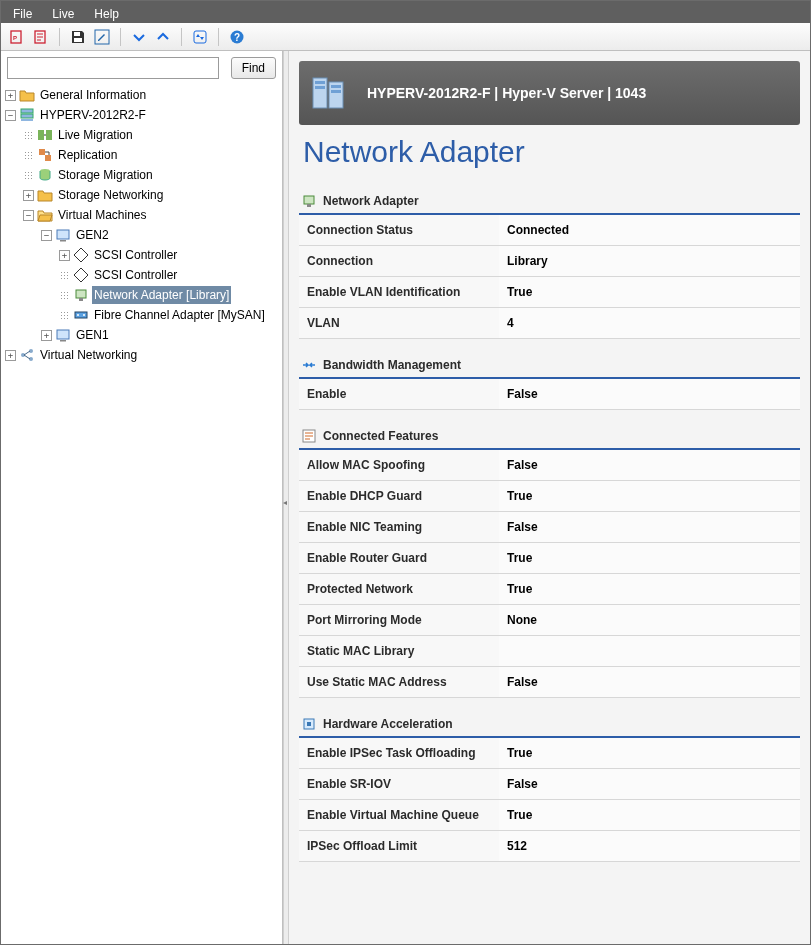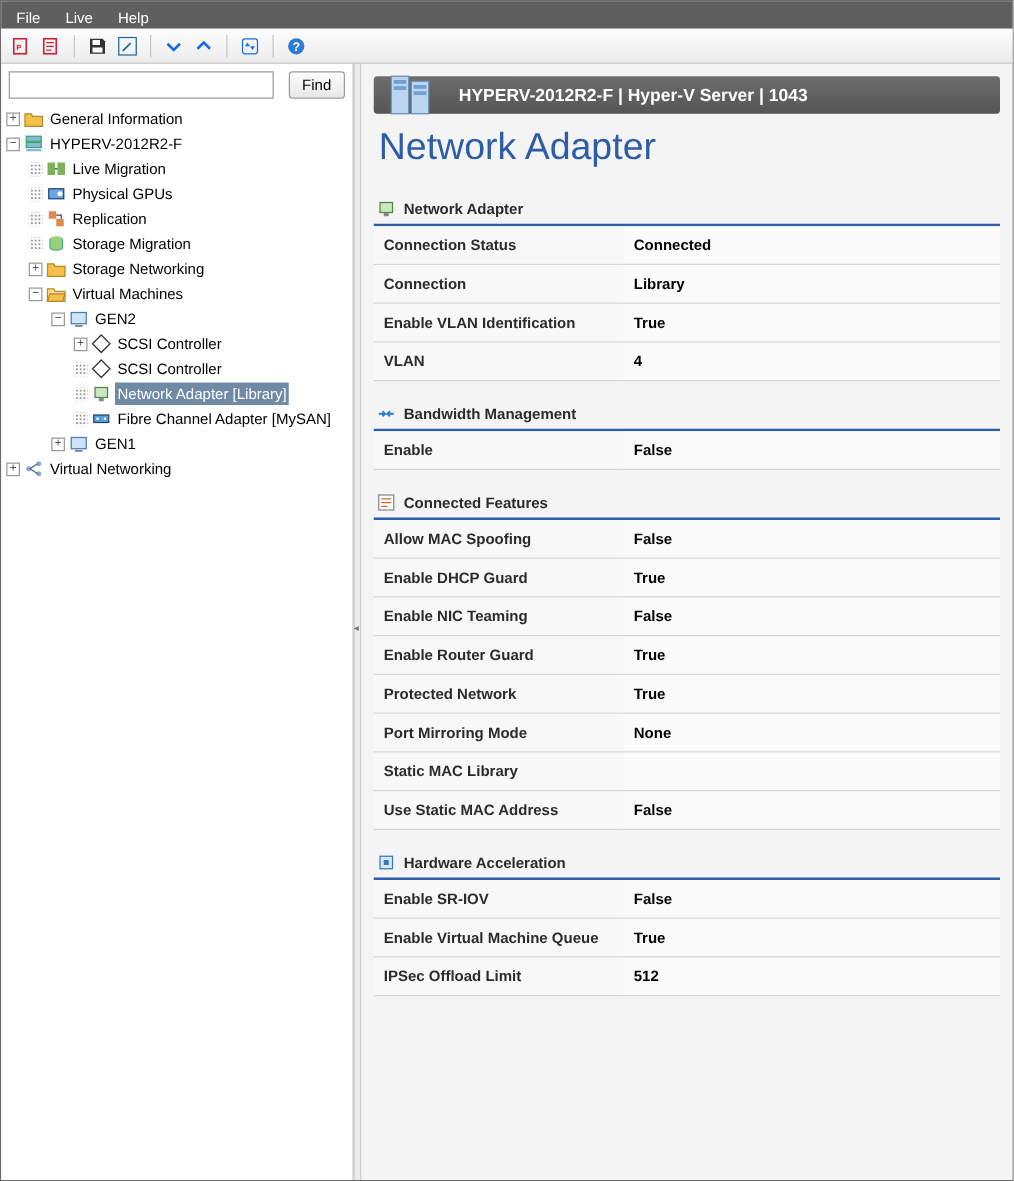--- a/index.html
+++ b/index.html
@@ -23,21 +23,21 @@
   ul.tv { list-style: none; margin: 0; padding: 0; }
   ul.tv ul { list-style: none; margin: 0; padding-left: 18px; }
   .node { display: flex; align-items: center; gap: 3px; padding: 1px 2px; white-space: nowrap; line-height: 18px; }
   .node .exp { width: 11px; height: 11px; border: 1px solid #9a9a9a; font-size: 9px; line-height: 9px; text-align: center; color: #555; font-family: monospace; cursor: pointer; background:#fff;}
   .node .dotted { width: 11px; height: 11px; background-image: radial-gradient(#999 1px, transparent 1px); background-size: 3px 3px; background-position: center; border:none;}
   .node .tico { width: 16px; height: 16px; flex-shrink: 0; }
   .node .lbl { padding: 0 2px; }
   .node.selected .lbl { background: #6f8aa5; color: #fff; }
   
   .right { flex: 1; background: #f4f4f4; display: flex; flex-direction: column; overflow: auto; padding: 10px 10px 10px 10px; }
-  .header-bar { background: linear-gradient(#6d6d6d,#555555); border-radius: 3px; height: 30px; display: flex; align-items: center; padding: 0 10px; gap: 10px; color: #fff; font-weight: bold; font-size: 14px; }
+  .header-bar { background: linear-gradient(#6d6d6d,#555555); border-radius: 3px; height: 64px; display: flex; align-items: center; padding: 0 10px; gap: 10px; color: #fff; font-weight: bold; font-size: 14px; }
   .header-bar .hico { width: 48px; height: 38px; }
   .page-title { color: #2d5da8; font-size: 30px; font-weight: 400; margin: 10px 4px 6px 4px; font-family: "Segoe UI Light","Segoe UI",Arial,sans-serif; }
   .section { margin-top: 14px; }
   .sec-head { display: flex; align-items: center; gap: 6px; padding: 4px 2px; border-bottom: 2px solid #2d5da8; font-weight: bold; font-size: 12px; color:#2b2b2b; }
   .sec-head .sico { width: 16px; height: 16px; }
   table.props { width: 100%; border-collapse: collapse; font-size: 12px; }
   table.props td { border-bottom: 1px solid #d7d7d7; padding: 8px 8px; vertical-align: middle; }
   table.props td.key { width: 200px; font-weight: bold; color: #2b2b2b; background:#f8f8f8;}
   table.props td.val { background:#fbfbfb;font-weight:bold; }
   
@@ -141,30 +141,20 @@
             <ul>
               <li>
                   <div class="node">
                     <span class="exp dotted"></span>
                     <svg class="tico" viewBox="0 0 16 16">
                       <rect x="1" y="3" width="6" height="10" fill="#7ab45a"></rect>
                       <rect x="9" y="3" width="6" height="10" fill="#7ab45a"></rect>
                       <path d="M7 8h2" stroke="#333"></path>
                     </svg>
                     <span class="lbl">Live Migration</span>
-                  </div>
-                </li>
-              <li>
-                  <div class="node">
-                    <span class="exp dotted"></span>
-                    <svg class="tico" viewBox="0 0 16 16">
-                      <rect x="2" y="4" width="12" height="8" fill="#6aa6e8" stroke="#246"></rect>
-                      <circle cx="11" cy="8" r="2" fill="#fff"></circle>
-                    </svg>
-                    <span class="lbl">Physical GPUs</span>
                   </div>
                 </li>
               <li>
                   <div class="node">
                     <span class="exp dotted"></span>
                     <svg class="tico" viewBox="0 0 16 16">
                       <rect x="2" y="2" width="6" height="6" fill="#e08a4a"></rect>
                       <rect x="8" y="8" width="6" height="6" fill="#e08a4a"></rect>
                       <path d="M8 5h4v3" fill="none" stroke="#444"></path>
                     </svg>
@@ -394,20 +384,24 @@
       <div class="section">
         <div class="sec-head">
           <svg class="sico" viewBox="0 0 16 16">
               <rect x="3" y="3" width="10" height="10" fill="#d7eafc" stroke="#3b78b5"></rect>
               <rect x="6" y="6" width="4" height="4" fill="#3b78b5"></rect>
             </svg>
           <span>Hardware Acceleration</span>
         </div>
         <table class="props">
           <tbody>
+              <tr>
+                <td class="key">Enable IPSec Task Offloading</td>
+                <td class="val">True</td>
+              </tr>
           <tr>
                 <td class="key">Enable SR-IOV</td>
                 <td class="val">False</td>
               </tr>
           <tr>
                 <td class="key">Enable Virtual Machine Queue</td>
                 <td class="val">True</td>
               </tr>
           <tr>
                 <td class="key">IPSec Offload Limit</td>

